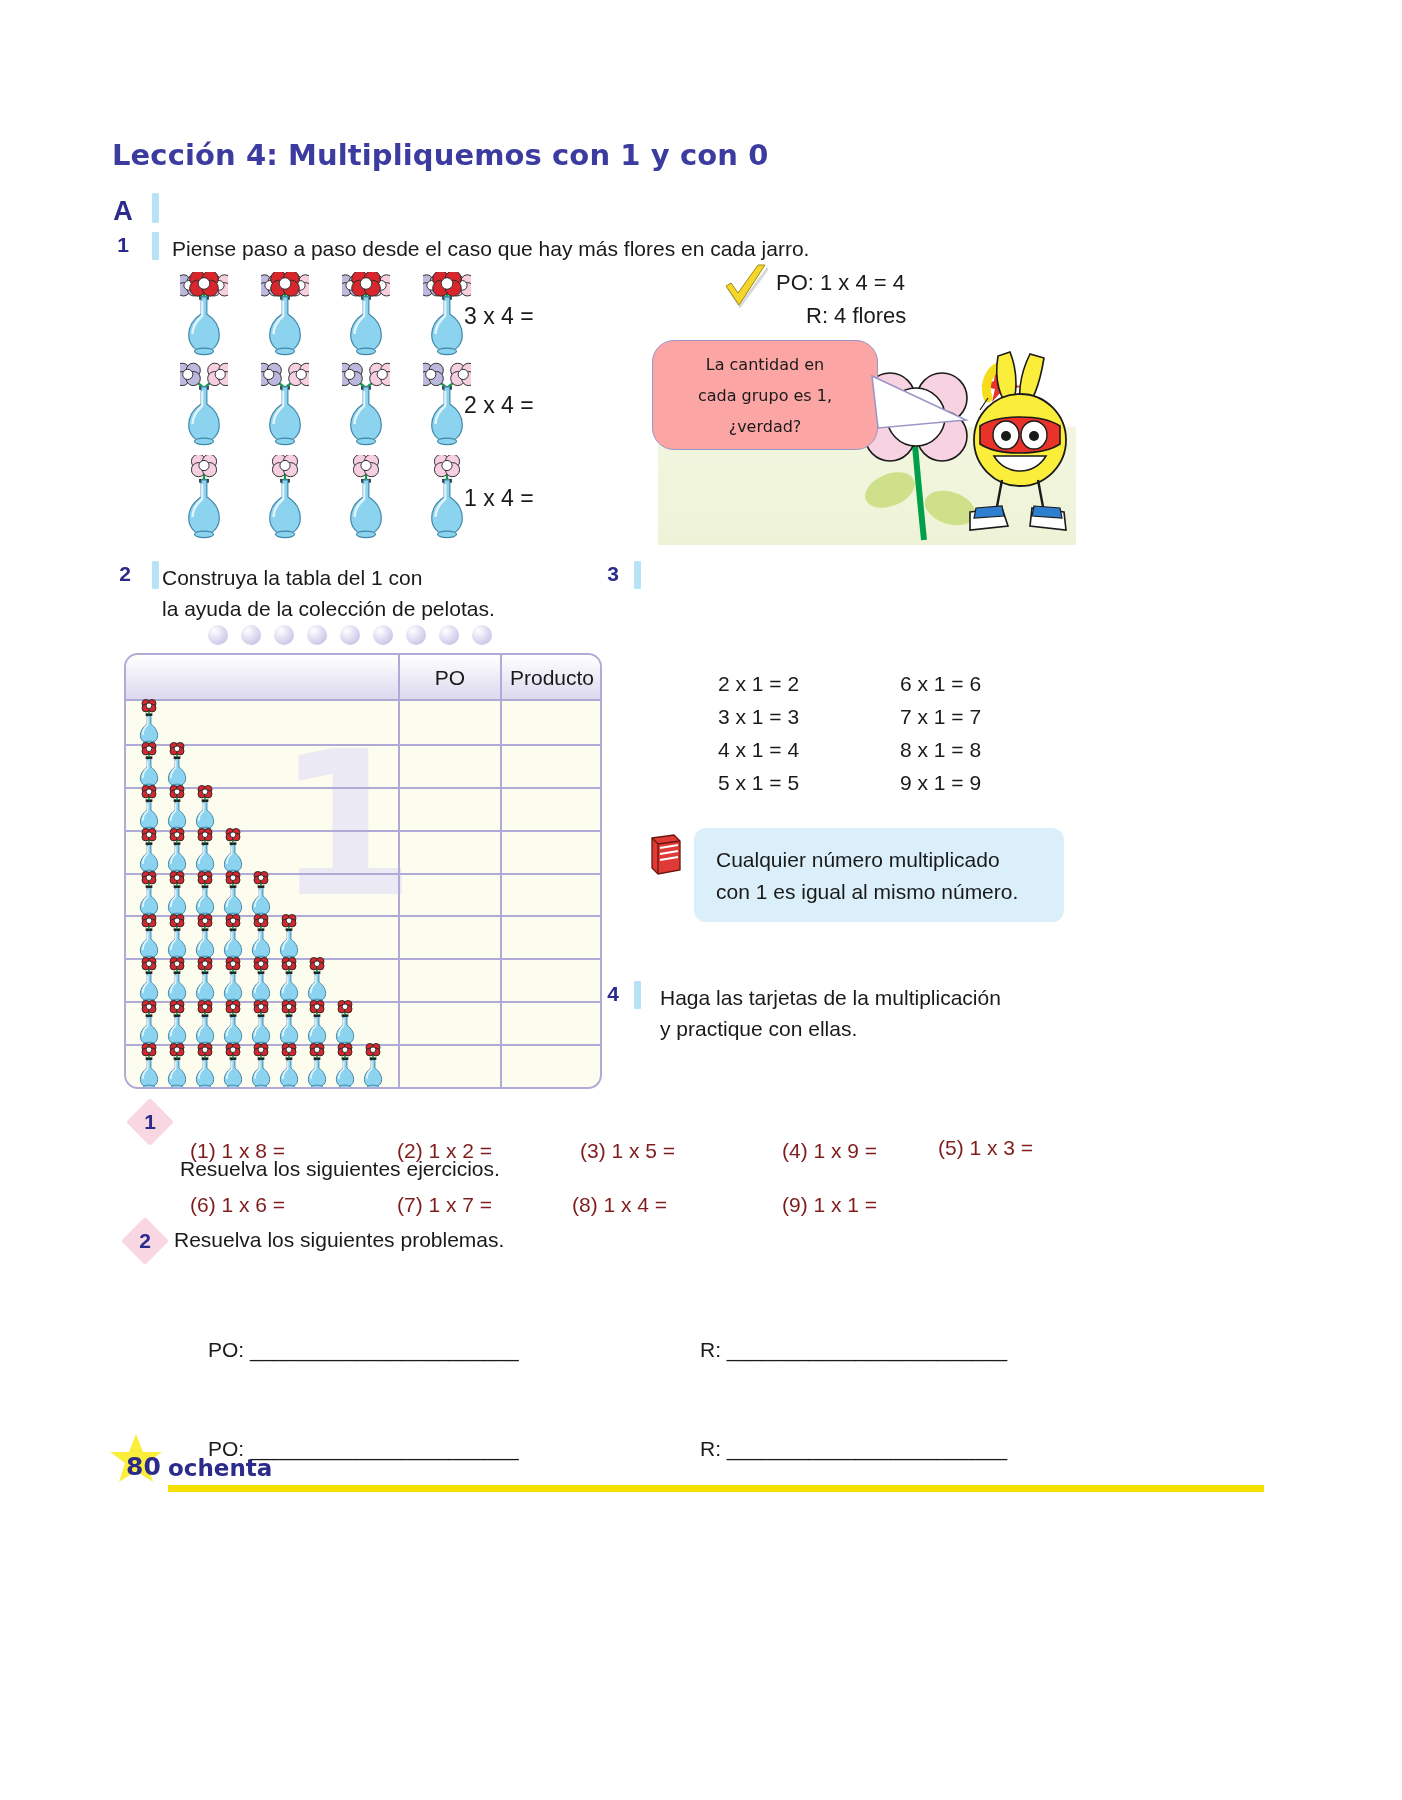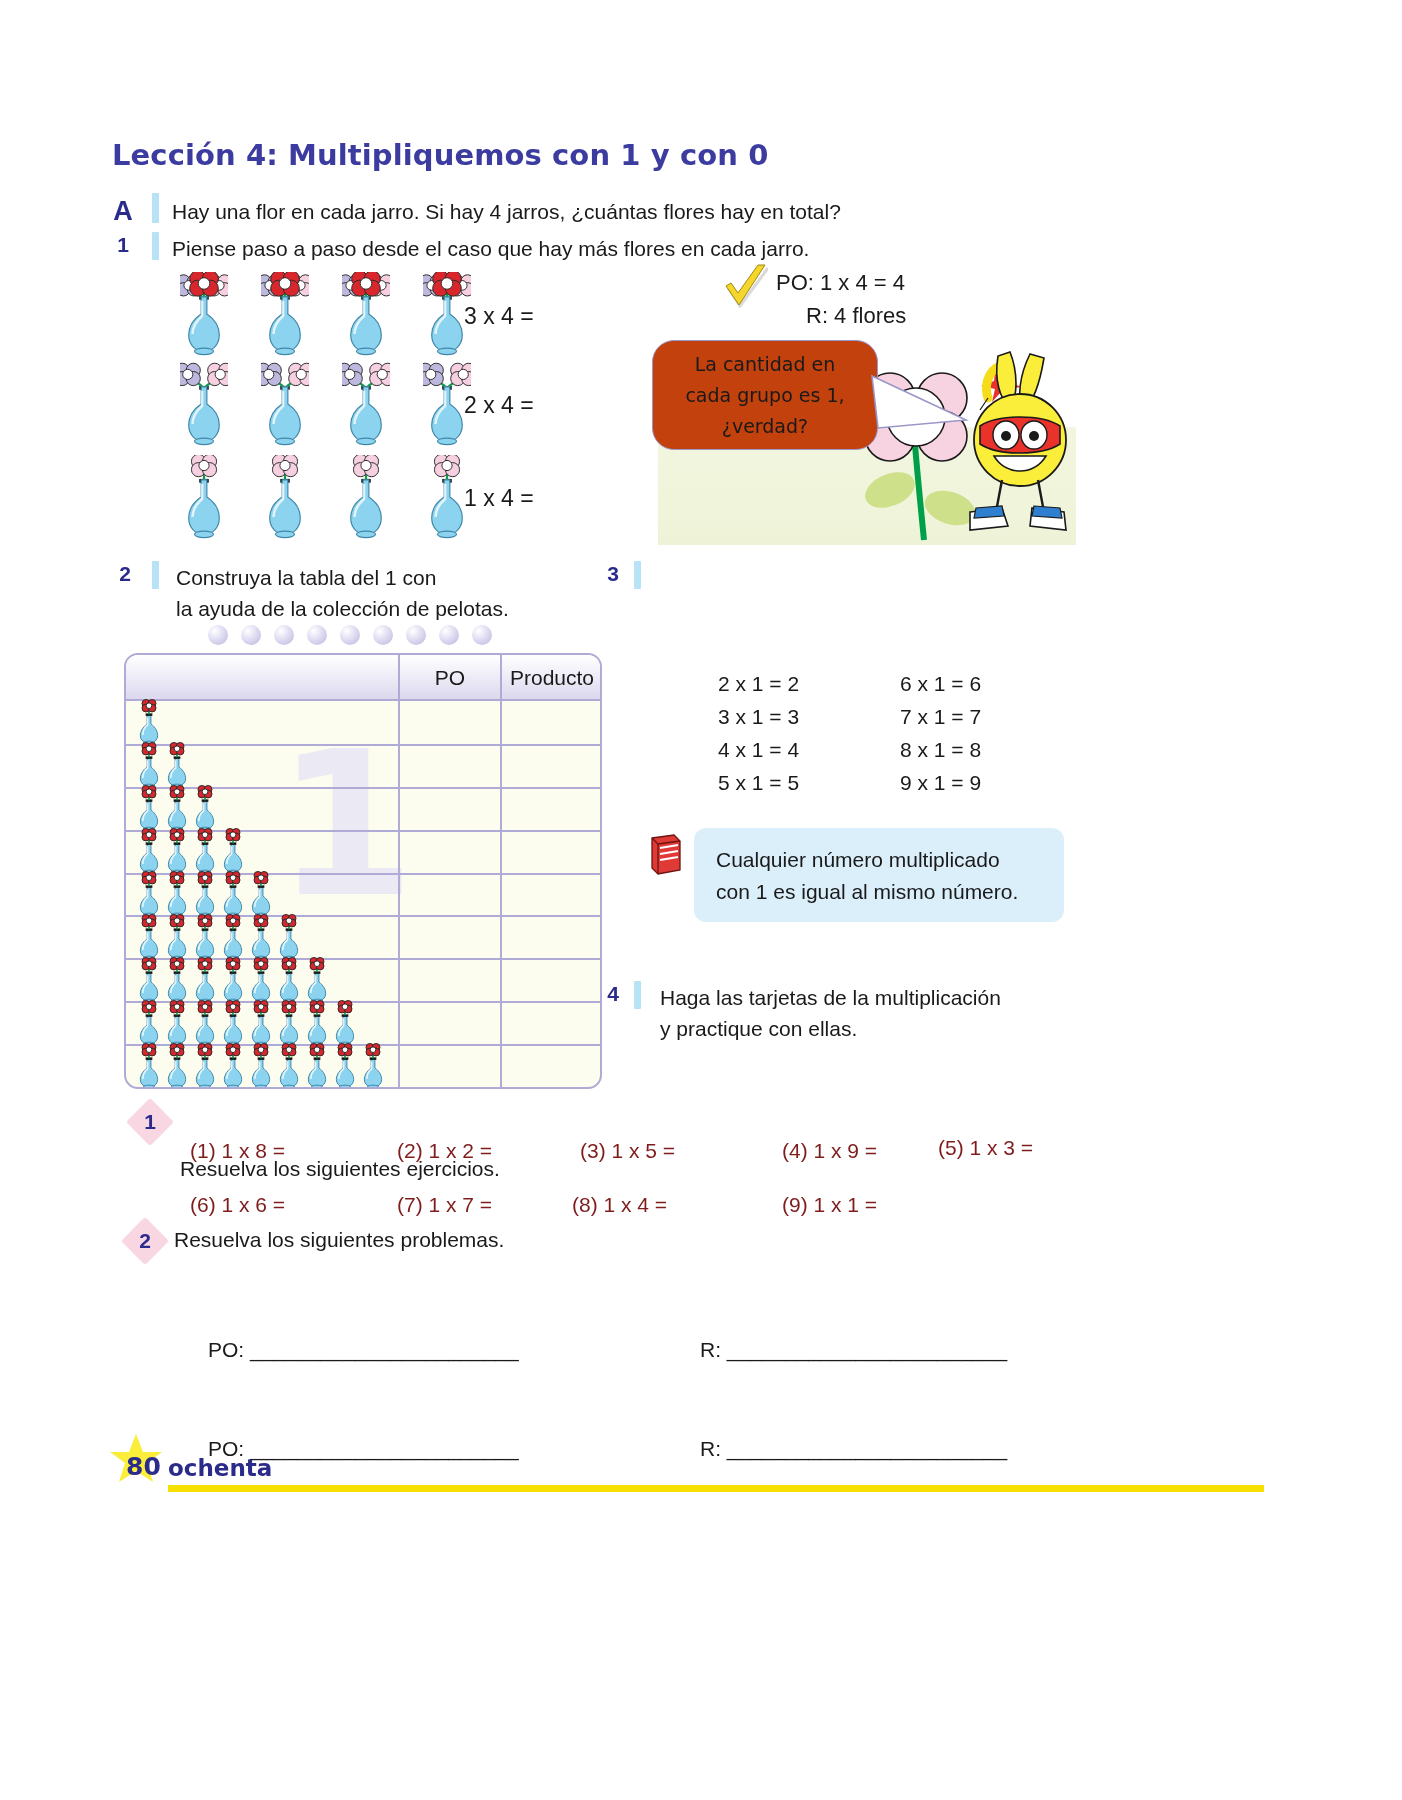--- a/index.html
+++ b/index.html
@@ -36,24 +36,24 @@
   .vase svg{display:block;width:100%;height:100%;}
   .eq-label{position:absolute;font-size:23px;color:#1a1a1a;white-space:nowrap;}
 
   
   .checkmark{position:absolute;width:46px;height:44px;}
   .po-line{position:absolute;font-size:22px;color:#1a1a1a;white-space:nowrap;}
 
   
   .bubble{
     position:absolute;border:1.6px solid #9a96c8;border-radius:22px;
-    background:#c2410c;box-sizing:border-box;
+    background:#fca5a5;box-sizing:border-box;
     display:flex;align-items:center;justify-content:center;
     font-family:"DejaVu Sans", sans-serif;
-    font-size:19px;line-height:31px;color:#1a1a1a;text-align:center;
+    font-size:16px;line-height:31px;color:#1a1a1a;text-align:center;
     white-space:pre-line;
   }
   .bubble-tail{position:absolute;}
 
   
   .mascot-panel{position:absolute;overflow:hidden;}
   .mascot-bg{position:absolute;left:0;top:0;width:100%;height:100%;
     background:linear-gradient(180deg,#ffffff 0%,#ffffff 42%,#f2f6df 43%,#eef3d8 100%);}
 
   
@@ -125,21 +125,20 @@
 </style>
 </head>
 <body>
 
 <div class="page">
 
   <div class="lesson-title">Lección 4: Multipliquemos con 1 y con 0</div>
 
   <div class="item-num big" style="left:110px;top:196px;">A</div>
   <div class="bluebar" style="left:152px;top:193px;height:30px;"></div>
-  <div class="item-text" style="left:172px;top:196px;">Hay una flor en cada jarro.  Si hay 4 jarros, ¿cuántas flores hay en total?</div>
 
   <div class="item-num" style="left:110px;top:233px;">1</div>
   <div class="bluebar" style="left:152px;top:232px;height:28px;"></div>
   <div class="item-text" style="left:172px;top:233px;">Piense paso a paso desde el caso que hay más flores en cada jarro.</div>
 
   <div id="vase-area">
       <div class="vase" style="left: 180px; top: 272px;">
         <svg viewBox="0 0 48 90">
     <rect x="19" y="25" width="10" height="4" fill="#1a1a1a"></rect>
     <path d="M24 28 L13 18 M24 28 L24 14 M24 28 L35 18" stroke="#0f9a4a" stroke-width="2.4" fill="none"></path>
@@ -428,21 +427,21 @@
 
   <div class="bubble" style="left:652px;top:340px;width:226px;height:110px;">La cantidad en
 cada grupo es 1,
 ¿verdad?</div>
   <svg class="bubble-tail" style="left:870px;top:370px;width:120px;height:80px;" viewBox="0 0 120 80">
     <path d="M2 6 L96 50 L8 58 Z" fill="#ffffff" stroke="#9a96c8" stroke-width="1.6"></path>
   </svg>
 
   <div class="item-num" style="left:112px;top:562px;">2</div>
   <div class="bluebar" style="left:152px;top:561px;height:28px;"></div>
-  <div class="item-text" style="left:176px;top:562px;">Construya la tabla del 1 con
+  <div class="item-text" style="left:162px;top:562px;">Construya la tabla del 1 con
 la ayuda de la colección de pelotas.</div>
 
   <div id="balls-row">
       <div class="ball" style="left: 208px; top: 625px;"></div>
       <div class="ball" style="left: 241px; top: 625px;"></div>
       <div class="ball" style="left: 274px; top: 625px;"></div>
       <div class="ball" style="left: 307px; top: 625px;"></div>
       <div class="ball" style="left: 340px; top: 625px;"></div>
       <div class="ball" style="left: 373px; top: 625px;"></div>
       <div class="ball" style="left: 406px; top: 625px;"></div>

